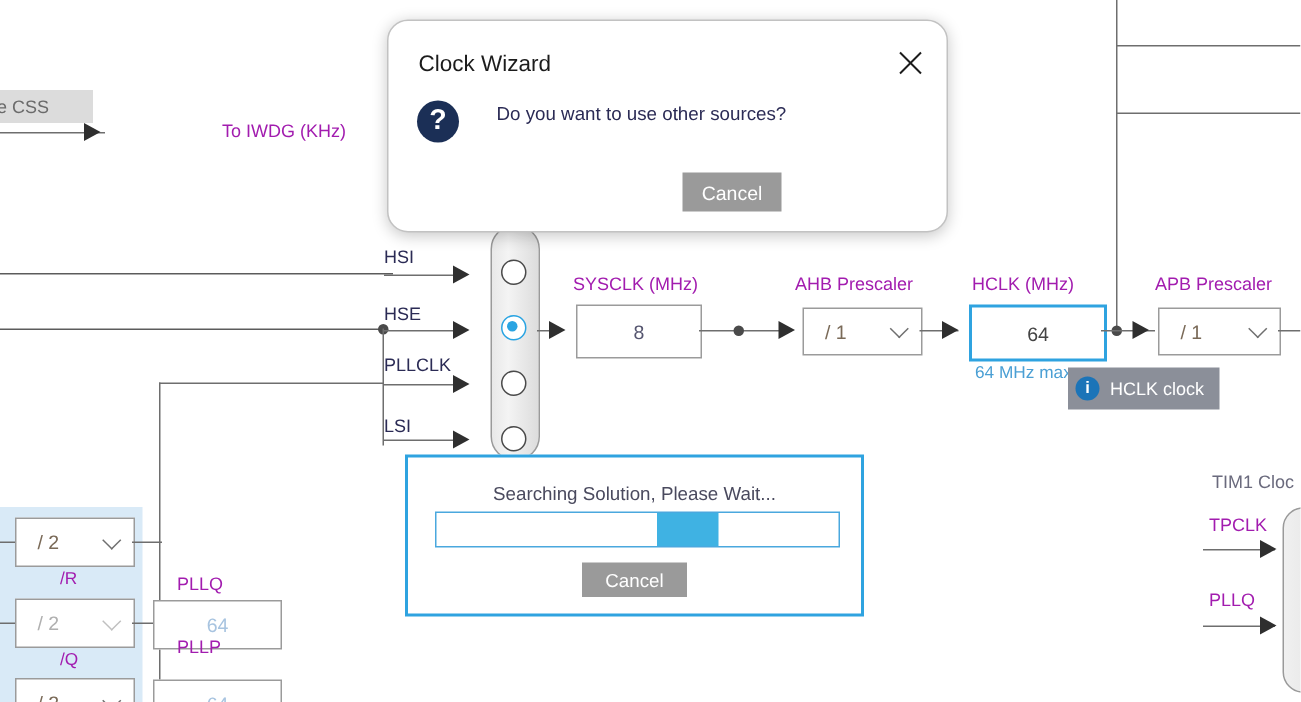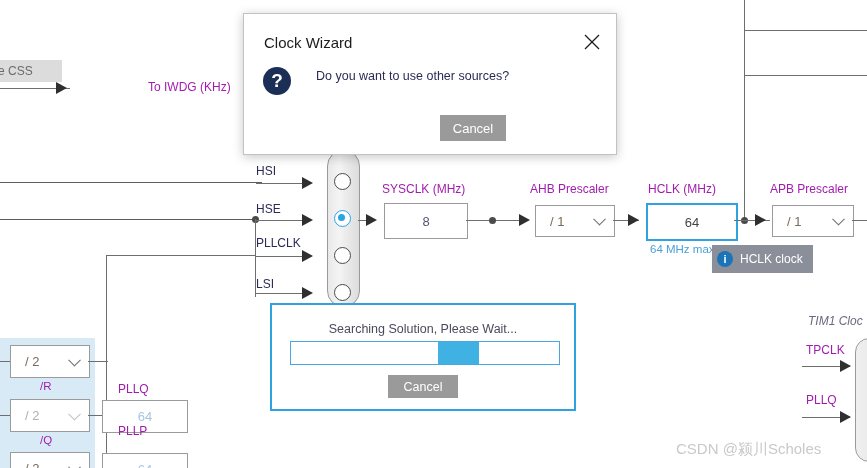--- a/index.html
+++ b/index.html
@@ -188,40 +188,39 @@
   <div class="dd" style="left:10px;top:452px;width:78px;height:31px;">
     <span class="ddtxt">/ 2</span>
     <span class="chev"></span>
   </div>
 
   <div class="lbl cap" style="left:118px;top:382px;">PLLQ</div>
   <div class="valbox dim" style="left:102px;top:400px;width:84px;height:31px;">64</div>
   <div class="lbl cap" style="left:118px;top:424px;">PLLP</div>
   <div class="valbox dim" style="left:102px;top:453px;width:84px;height:31px;">64</div>
 
-  <div class="lbl" style="left:808px;top:314px;color:#6a6a7d;font-style:italic;">TIM1 Cloc</div>
+  <div class="lbl" style="left:808px;top:314px;color:#6a6a7d;">TIM1 Cloc</div>
   <div class="lbl cap" style="left:806px;top:343px;">TPCLK</div>
   <div class="hline" style="left:802px;top:366px;width:48px;"></div>
   <div class="arrow" style="left:840px;top:360px;"></div>
   <div class="lbl cap" style="left:806px;top:393px;">PLLQ</div>
   <div class="hline" style="left:802px;top:417px;width:48px;"></div>
   <div class="arrow" style="left:840px;top:411px;"></div>
   <div class="muxbig" style="left:855px;top:338px;width:30px;height:122px;"></div>
 
-  <div class="watermark" style="left:676px;top:440px;">CSDN @颍川Scholes</div>
 
   <div class="search-dlg" style="left:270px;top:303px;width:302px;height:104px;">
     <div class="search-title">Searching Solution, Please Wait...</div>
     <div class="pbar" style="left:18px;top:36px;width:268px;height:22px;">
       <div class="pchunk" style="left:55%;width:15%;"></div>
     </div>
     <div class="sbtn" style="left:116px;top:70px;width:70px;height:23px;">Cancel</div>
   </div>
 
-  <div class="modal" style="left:243px;top:13px;width:372px;height:140px;">
+  <div class="modal" style="left:258px;top:13px;width:372px;height:140px;border-radius:14px;">
     <div class="modal-title">Clock Wizard</div>
     <div class="modal-close">
       <svg width="20" height="20" viewBox="0 0 20 20">
         <line x1="3" y1="3" x2="17" y2="17" stroke="#1c1c1c" stroke-width="1.3"></line>
         <line x1="17" y1="3" x2="3" y2="17" stroke="#1c1c1c" stroke-width="1.3"></line>
       </svg>
     </div>
     <div class="qicon">?</div>
     <div class="modal-msg">
       <span class="l2">Do you want to use other sources?</span>

